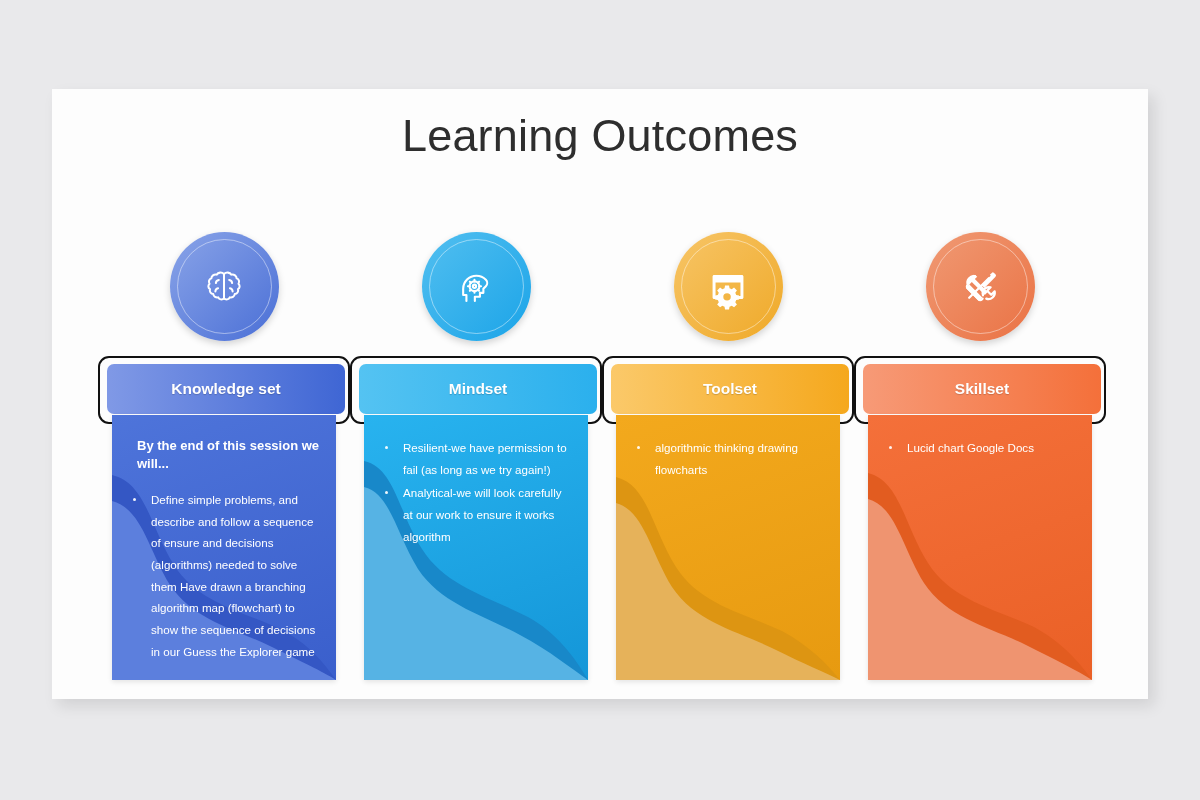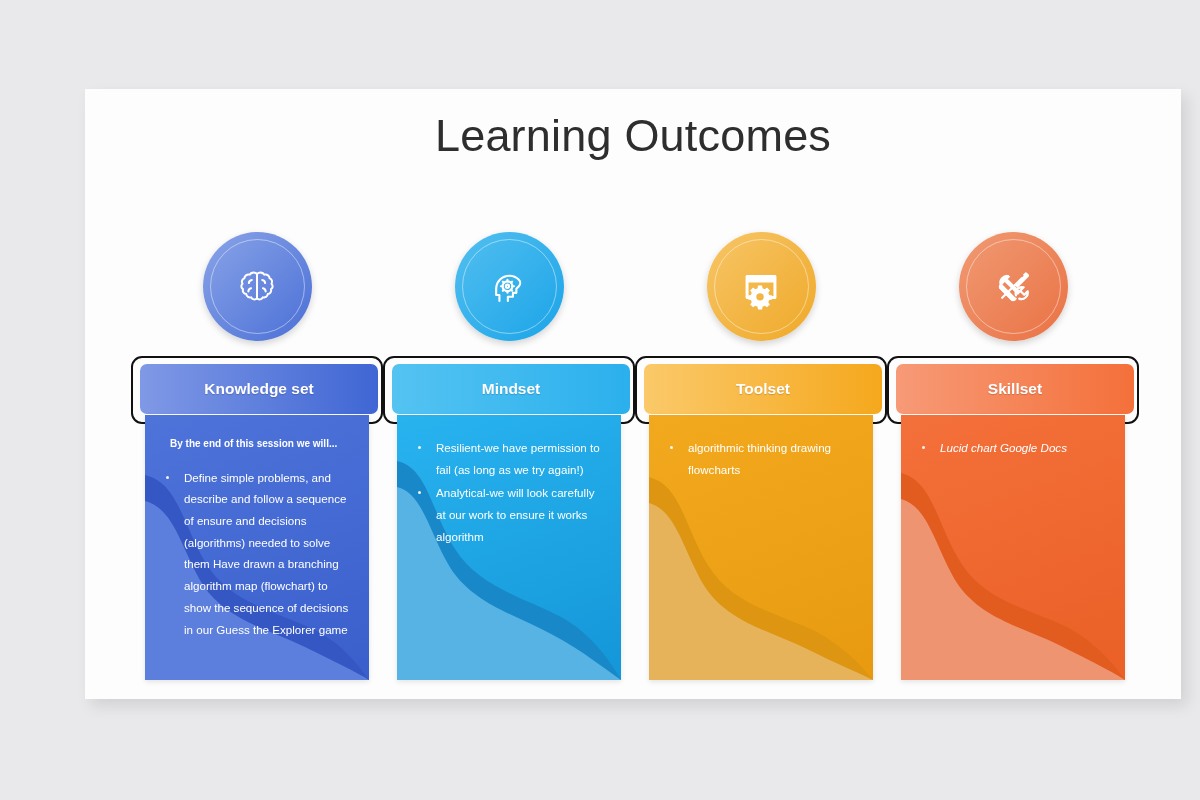--- a/index.html
+++ b/index.html
@@ -18,21 +18,20 @@
 
   
   .slide {
     position: absolute;
     left: 52px;
     top: 89px;
     width: 1096px;
     height: 610px;
     background: #fdfdfd;
     box-shadow: 6px 7px 14px rgba(0,0,0,0.10);
-    margin-left: 33px;
   }
 
   
   .page-title {
     position: absolute;
     left: 0;
     top: 21px;
     width: 100%;
     text-align: center;
     font-size: 45px;
@@ -143,21 +142,21 @@
     height: 100%;
     display: block;
   }
   .panel-content {
     position: relative;
     z-index: 3;
     padding: 22px 14px 0 12px;
   }
 
   .panel-heading {
-    font-size: 10px;
+    font-size: 13px;
     font-weight: bold;
     color: #ffffff;
     line-height: 1.38;
     margin-bottom: 16px;
     padding-left: 13px;
   }
 
   .bullet-list { list-style: none; }
   .bullet-item {
     position: relative;
@@ -304,21 +303,21 @@
             <path d="M30.5 36.1a6.6 6.6 0 008.8-7.6l-3.6 3.6-4.2-4.2 3.6-3.6a6.6 6.6 0 00-8 8.4"></path>
             <path d="M12.7 35.3L33.2 14.8"></path>
           </g>
         </svg>
       </div>
       <div class="tab-frame">
         <div class="tab" style="background: linear-gradient(90deg, rgb(247, 154, 119) 0%, rgb(244, 112, 58) 100%);">
           <span class="tab-label">Skillset</span>
         </div>
       </div>
-      <div class="panel" style="background: linear-gradient(160deg, rgb(244, 112, 58) 0%, rgb(234, 96, 38) 100%); font-style: italic;">
+      <div class="panel" style="background: linear-gradient(160deg, rgb(244, 112, 58) 0%, rgb(234, 96, 38) 100%);">
         <svg class="wave" viewBox="0 0 224 265" preserveAspectRatio="none">
           <path d="M0,58 C32,66 36,110 60,148 C84,186 128,194 166,212 C194,227 212,248 224,265 L0,265 Z" fill="#e25c20"></path>
           <path d="M0,84 C28,92 34,132 56,168 C80,204 122,212 158,230 C188,245 210,256 224,265 L0,265 Z" fill="#ef9470"></path>
         </svg>
         <div class="panel-content">
           <ul class="bullet-list">
             <li class="bullet-item">Lucid chart Google Docs</li>
           </ul>
         </div>
       </div>

